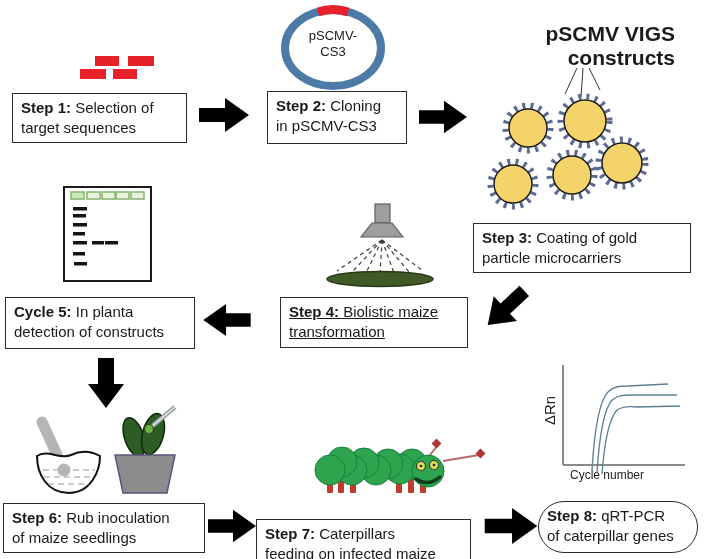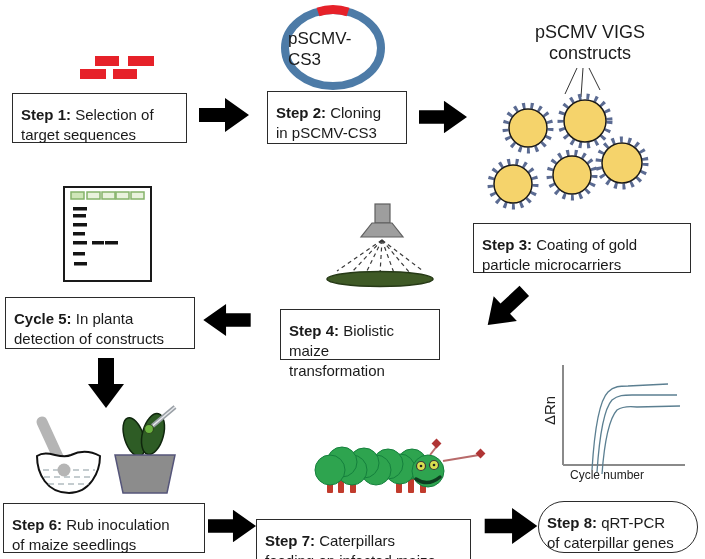--- a/index.html
+++ b/index.html
@@ -1,24 +1,24 @@
 <!DOCTYPE html>
 <html><head>
 <meta charset="utf-8">
 <style>
   html,body{margin:0;padding:0;background:#fff;}
   #canvas{position:relative;width:705px;height:559px;background:#ffffff;overflow:hidden;
           font-family:"Liberation Sans", sans-serif;color:#1a1a1a;}
   .box{position:absolute;background:#ffffff;border:1px solid #2b2b2b;
-       font-size:15px;line-height:1.32;padding:11px 8px;box-sizing:border-box;}
+       font-size:15px;line-height:1.32;padding:4px 8px;box-sizing:border-box;}
   .box b{font-weight:bold;}
   .box .t{white-space:pre-line;}
-  .title{position:absolute;font-weight:normal;font-size:18px;line-height:1.15;
-         text-align:center;white-space:pre-line;}
-  .plasmid-label{position:absolute;font-size:17px;line-height:1.25;text-align:left;white-space:pre-line;}
+  .title{position:absolute;font-weight:bold;font-size:21px;line-height:1.15;
+         text-align:right;white-space:pre-line;}
+  .plasmid-label{position:absolute;font-size:13px;line-height:1.25;text-align:center;white-space:pre-line;}
   .axis-label{position:absolute;font-size:15px;color:#222;}
   svg{display:block;position:absolute;}
   .arrow{fill:#000;}
 </style>
 </head>
 <body>
 
 <div id="canvas">
 
   <svg style="left:75px;top:52px;" width="95" height="32" viewBox="0 0 95 32">
@@ -93,21 +93,21 @@
       <line x1="59" y1="44" x2="14" y2="75"></line>
       <line x1="59" y1="44" x2="29" y2="76"></line>
       <line x1="59" y1="44" x2="43" y2="77"></line>
       <line x1="59" y1="44" x2="57" y2="78"></line>
       <line x1="59" y1="44" x2="71" y2="77"></line>
       <line x1="59" y1="44" x2="86" y2="76"></line>
       <line x1="59" y1="44" x2="100" y2="75"></line>
     </g>
     <ellipse cx="57" cy="83" rx="53" ry="7.5" fill="#3F5A26" stroke="#273A17" stroke-width="1.5"></ellipse>
   </svg>
-  <div class="box" style="left:280px;top:309px;width:160px;height:51px;">
+  <div class="box" style="left:280px;top:297px;width:188px;height:51px;text-decoration:underline;">
     <b>Step 4:</b><span class="t"> Biolistic maize
 transformation</span>
   </div>
   <svg class="arrow" style="left:203px;top:302px;" width="48" height="36" viewBox="0 0 50 38">
     <g transform="rotate(180 25 19)">
         <polygon points="0,12 26,12 26,2 50,19 26,36 26,26 0,26"></polygon>
       </g>
   </svg>
 
   <svg style="left:63px;top:186px;" width="90" height="97" viewBox="0 0 90 97">

